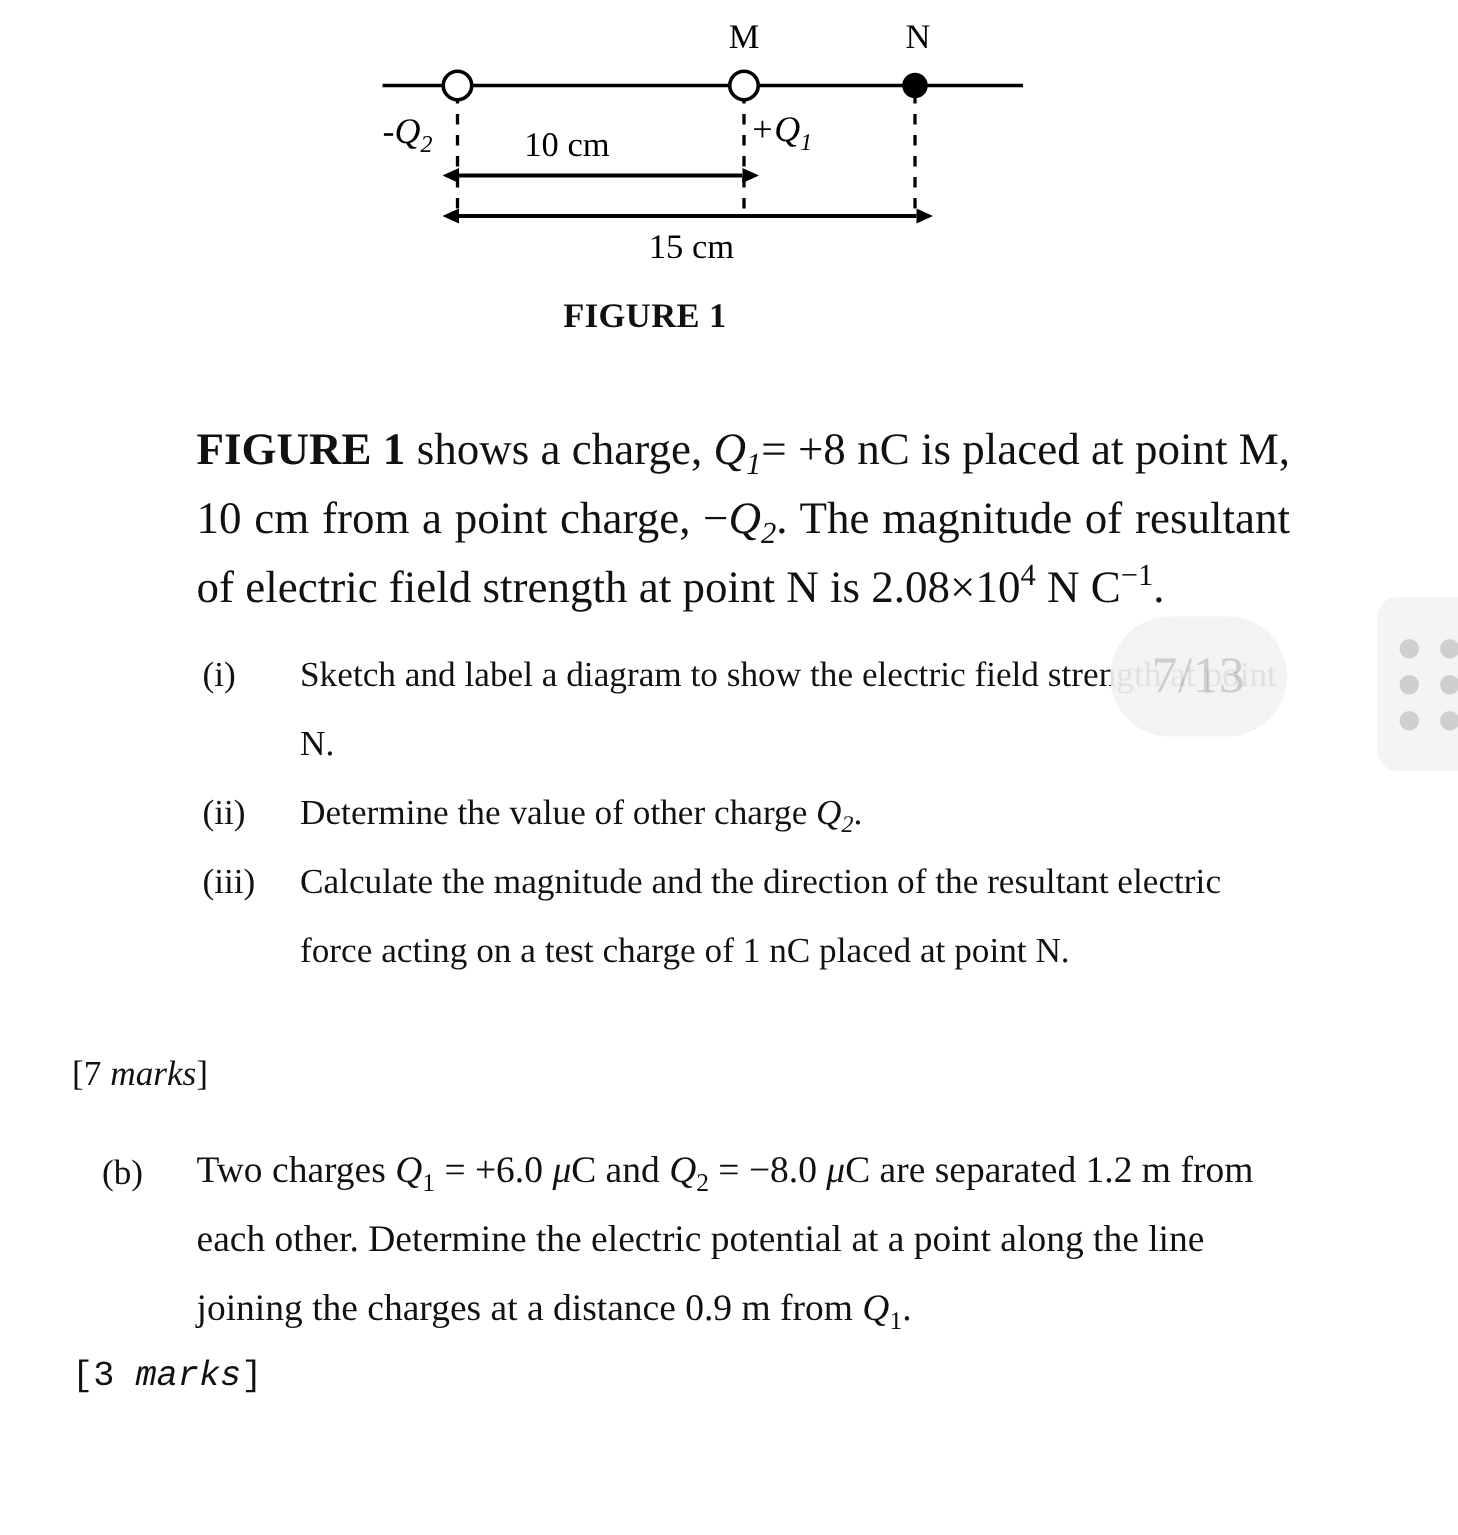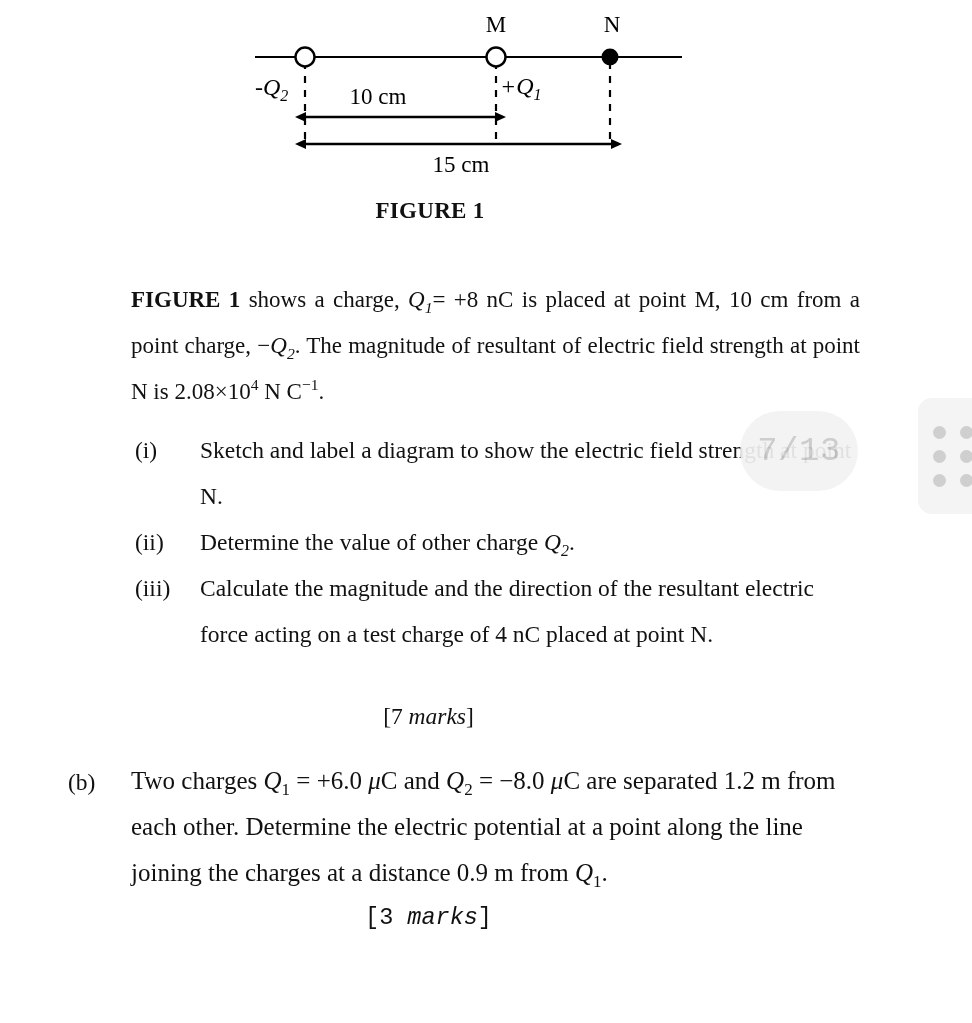--- a/index.html
+++ b/index.html
@@ -54,21 +54,21 @@
     width: 860px;
     text-align: center;
     font-size: 23px;
     font-weight: bold;
     letter-spacing: 0.3px;
   }
 
   
   .para {
     position: absolute;
-    font-size: 23px;
+    font-size: 30px;
     line-height: 46px;
   }
   #intro-para {
     left: 131px;
     top: 277px;
     width: 729px;
     text-align: justify;
     text-justify: inter-word;
   }
   #intro-para .lead { font-weight: bold; }
@@ -90,21 +90,22 @@
     width: 660px;
   }
 
   #item-i   { top: 427px; }
   #item-ii  { top: 519px; }
   #item-iii { top: 565px; }
 
   .marks {
     position: absolute;
     font-size: 23.5px;
-    text-align: center;
+    text-align: left;
+    margin-left: 48px;
   }
   .marks .mk { font-style: italic; }
   #marks-1 { top: 703px; left: 0; width: 857px; }
   #marks-2 { top: 904px; left: 0; width: 857px; font-family: Liberation Mono, monospace; }
 
   
   #part-b-marker {
     position: absolute;
     left: 68px;
     top: 769px;
@@ -136,21 +137,21 @@
     height: 80px;
     border-radius: 40px;
     background: #f2f2f2;
     opacity: 0.92;
     display: flex;
     align-items: center;
     justify-content: center;
     pointer-events: auto;
   }
   #page-indicator-text {
-    font-family: Liberation Mono, monospace;
+    font-family: Liberation Serif, serif;
     font-size: 34px;
     color: #c9c9c9;
     letter-spacing: 0.5px;
   }
 
   #drag-handle-panel {
     position: absolute;
     left: 918px;
     top: 398px;
     width: 70px;
@@ -235,21 +236,21 @@
   <span class="list-body">Sketch and label a diagram to show the electric field strength at point N.</span>
 </div>
 
 <div class="list-item" id="item-ii">
   <span class="list-marker">(ii)</span>
   <span class="list-body"><span>Determine the value of other charge </span><span class="nb"><span class="mi">Q</span><sub class="mi">2</sub></span><span>.</span></span>
 </div>
 
 <div class="list-item" id="item-iii">
   <span class="list-marker">(iii)</span>
-  <span class="list-body">Calculate the magnitude and the direction of the resultant electric force acting on a test charge of 4 nC placed at point N.</span>
+  <span class="list-body">Calculate the magnitude and the direction of the resultant electric force acting on a test charge of 1 nC placed at point N.</span>
 </div>
 
 <div class="marks" id="marks-1"><span>[7 </span><span class="mk">marks</span><span>]</span></div>
 
 <div id="part-b-marker">(b)</div>
 <div id="part-b"><span>Two charges </span><span class="nb"><span class="mi">Q</span><sub class="mi-up">1</sub></span><span> = +6.0 </span><span class="mu">μ</span><span>C and </span><span class="nb"><span class="mi">Q</span><sub class="mi-up">2</sub></span><span> = −8.0 </span><span class="mu">μ</span><span>C are separated 1.2 m from each other. Determine the electric potential at a point along the line joining the charges at a distance 0.9 m from </span><span class="nb"><span class="mi">Q</span><sub class="mi-up">1</sub></span><span>.</span></div>
 
 <div class="marks" id="marks-2"><span>[3 </span><span class="mk">marks</span><span>]</span></div>
 
 <div id="page-indicator">

